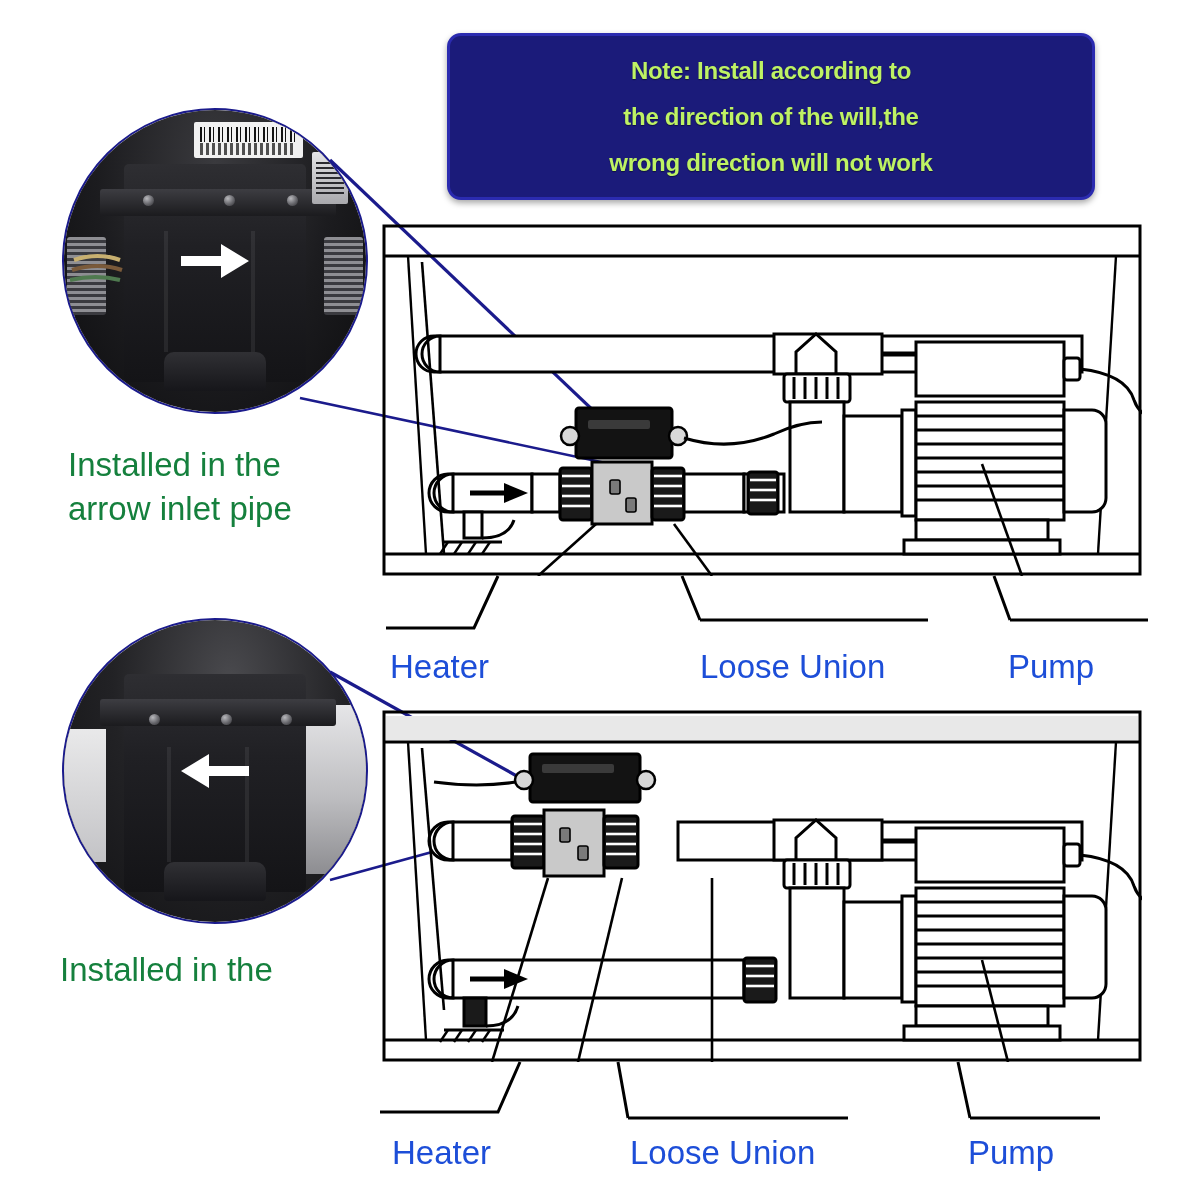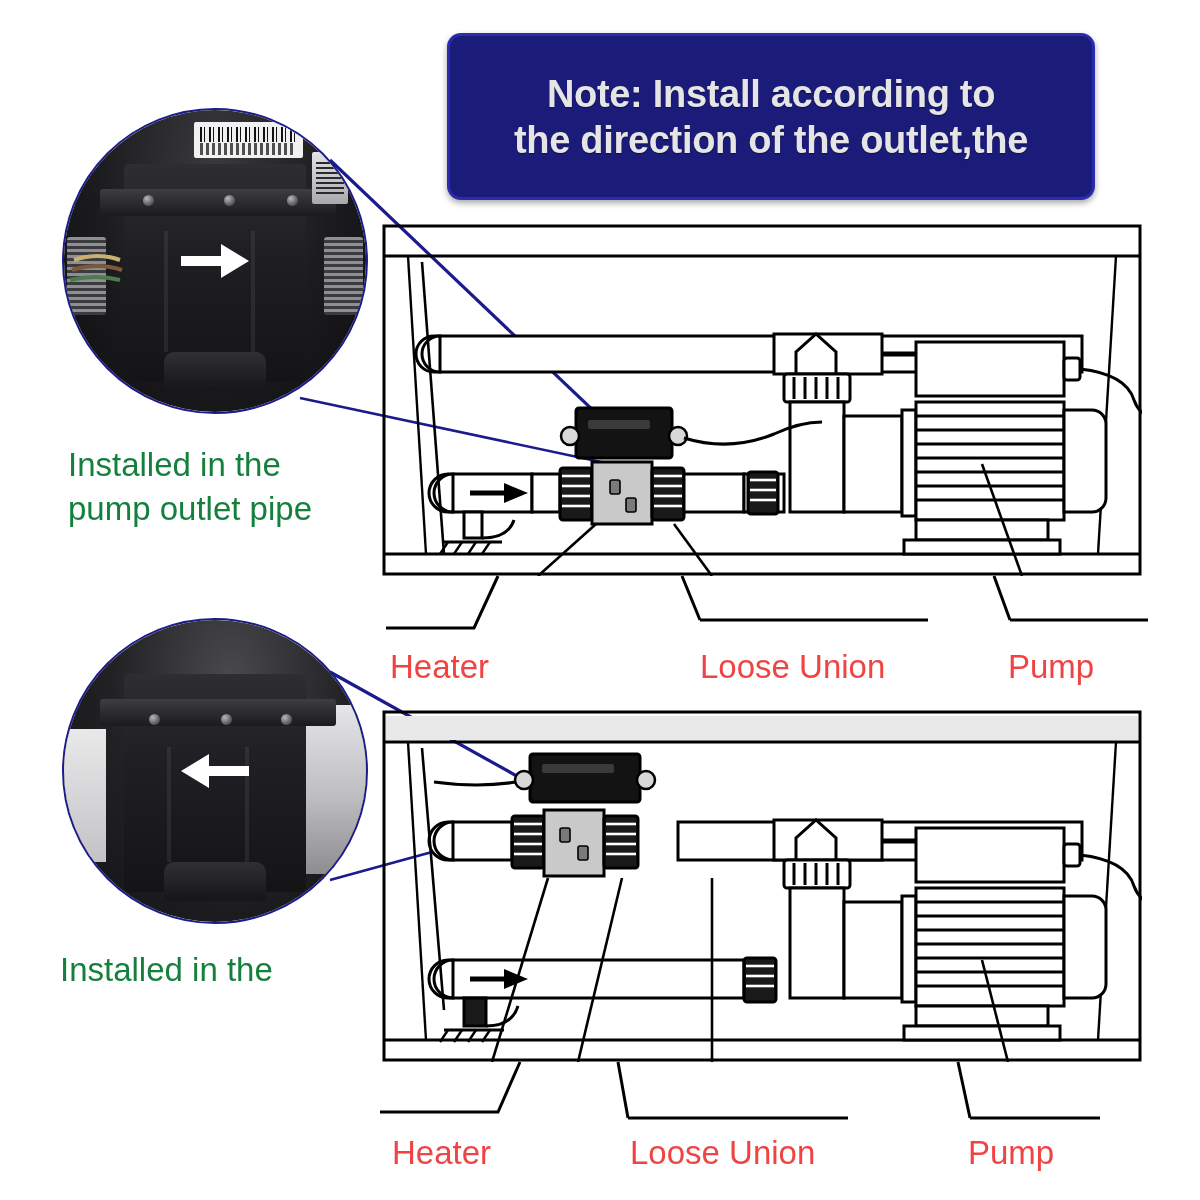--- a/index.html
+++ b/index.html
@@ -23,23 +23,23 @@
     border: 3px solid #2b2bb0;
     border-radius: 14px;
     box-sizing: border-box;
     display: flex;
     flex-direction: column;
     align-items: center;
     justify-content: center;
     box-shadow: 0 3px 6px rgba(0,0,0,0.35);
   }
   .note-line {
-    color: #e5e5e5;
+    color: #bef264;
     font-weight: bold;
-    font-size: 38px;
+    font-size: 24px;
     line-height: 46px;
     letter-spacing: -0.3px;
     text-align: center;
     white-space: nowrap;
     text-shadow: 0 1px 1px rgba(0,0,0,0.45);
   }
 
   
   .photo-circle {
     border-radius: 50%;
@@ -164,34 +164,35 @@
 
   
   .diagram-frame { }
   #diagram-top { left: 382px; top: 224px; width: 760px; height: 352px; }
   #diagram-bottom { left: 382px; top: 710px; width: 760px; height: 352px; }
 
   
   .diagram-label {
     position: absolute;
     font-size: 33px;
-    color: #ef4444;
+    color: #1d4ed8;
     white-space: nowrap;
   }
 
   svg { display: block; }
 </style>
 </head>
 <body>
 
 <div id="page">
 
   <div class="abs" id="note-banner">
     <div class="note-line">Note: Install according to</div>
-    <div class="note-line">the direction of the outlet,the</div>
+    <div class="note-line">the direction of the will,the</div>
+    <div class="note-line">wrong direction will not work</div>
   </div>
 
   <svg class="abs" style="left:0; top:0;" width="1200" height="1200">
 
     <line x1="330" y1="160" x2="640" y2="455" stroke="#1b1b8c" stroke-width="3.2"></line>
     <line x1="300" y1="398" x2="648" y2="472" stroke="#1b1b8c" stroke-width="2.6"></line>
 
     <line x1="330" y1="672" x2="560" y2="800" stroke="#1b1b8c" stroke-width="3.2"></line>
     <line x1="330" y1="880" x2="556" y2="818" stroke="#1b1b8c" stroke-width="2.6"></line>
   </svg>
@@ -219,21 +220,21 @@
         <path d="M 6 170 Q 32 164 56 170" stroke="#4f7a4f" stroke-width="4" fill="none"></path>
       </svg>
       <svg class="photo-arrow" viewBox="0 0 76 46">
         <path d="M 4 18 L 44 18 L 44 6 L 72 23 L 44 40 L 44 28 L 4 28 Z" fill="#ffffff"></path>
       </svg>
     </div>
   </div>
 
   <div class="abs caption" id="caption-top">
     <div>Installed in the</div>
-    <div>pump outlet pipe</div>
+    <div>arrow inlet pipe</div>
   </div>
 
   <div class="abs photo-circle" id="photo-bottom">
     <div class="photo-inner">
       <div class="bright-panel-left"></div>
       <div class="bright-panel"></div>
       <div class="sensor-body"></div>
       <div class="sensor-top-rail"></div>
       <div class="sensor-screw" style="left:28%; top:31%;"></div>
       <div class="sensor-screw" style="left:52%; top:31%;"></div>

